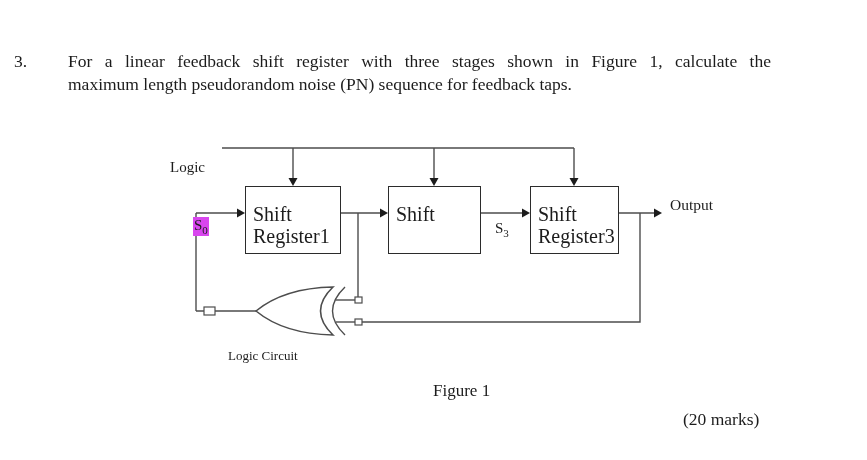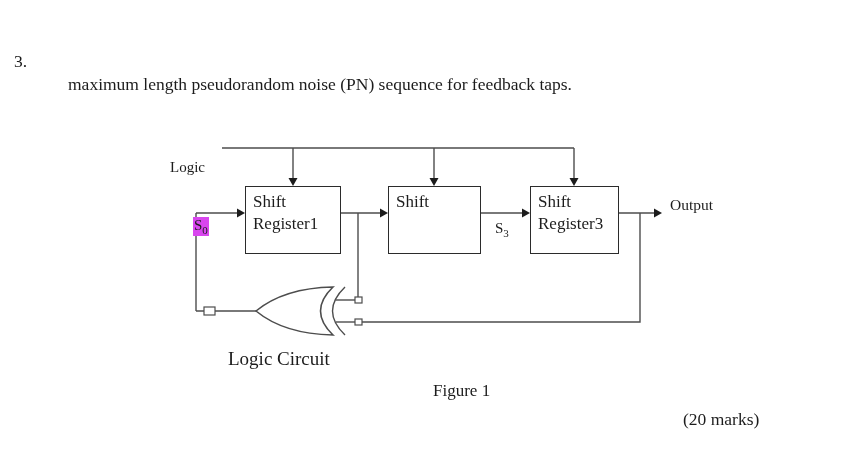--- a/index.html
+++ b/index.html
@@ -24,50 +24,51 @@
     font-size: 17.5px; line-height: 24px;
     text-align: justify; text-align-last: justify;
   }
   .qline2 { left: 68px; top: 72px; font-size: 17.5px; line-height: 24px; }
 
   
   .reg-box {
     position: absolute;
     border: 1.3px solid #2b2b2b;
     background: #ffffff;
-    padding: 4px 7px;
-    font-size: 17px;
+    padding: 16px 7px;
+    font-size: 20px;
     line-height: 22px;
     z-index: 2;
   }
 
   
   .lbl { font-size: 15px; z-index: 3; }
   .lbl sub { font-size: 11px; }
   .clock-lbl   { left: 170px; top: 159px; }
   .s0-lbl      { left: 193px; top: 217px; background: #d946ef; padding: 0 1px; }
   .s3-lbl      { left: 495px; top: 220px; font-family: Liberation Serif, serif; }
   .output-lbl  { left: 670px; top: 196px; font-size: 15.5px; font-family: Liberation Serif, serif; }
-  .logic-lbl   { left: 228px; top: 348px; font-size: 19px; }
+  .logic-lbl   { left: 228px; top: 348px; font-size: 13px; }
   .caption-lbl { left: 433px; top: 381px; font-size: 17px; }
   .marks-lbl   { left: 683px; top: 409px; font-size: 17.5px; }
 
   
   svg.circuit { left: 0; top: 0; z-index: 1; }
   svg .wire  { stroke: var(--line-color, #4d4d4d); stroke-width: 1.4; fill: none; }
   svg .arrow { fill: #1c1c1c; stroke: none; }
   svg .node  { fill: #ffffff; stroke: var(--line-color, #4d4d4d); stroke-width: 1.2; }
   svg .gate  { fill: #ffffff; stroke: var(--line-color, #4d4d4d); stroke-width: 1.6; }
 </style>
 </head>
 <body style="background: rgb(255, 255, 255);">
 
 <div id="screen">
 
   <div class="abs qnum">3.</div>
+  <div class="abs qline1">For a linear feedback shift register with three stages shown in Figure 1, calculate the</div>
   <div class="abs qline2">maximum length pseudorandom noise (PN) sequence for feedback taps.</div>
 
   <svg class="abs circuit" width="867" height="460" viewBox="0 0 867 460">
 
     <path class="wire" d="M222,148 H574"></path>
     <path class="wire" d="M293,148 V178"></path>
     <polygon class="arrow" points="288.5,178 297.5,178 293,186"></polygon>
     <path class="wire" d="M434,148 V178"></path>
     <polygon class="arrow" points="429.5,178 438.5,178 434,186"></polygon>
     <path class="wire" d="M574,148 V178"></path>

